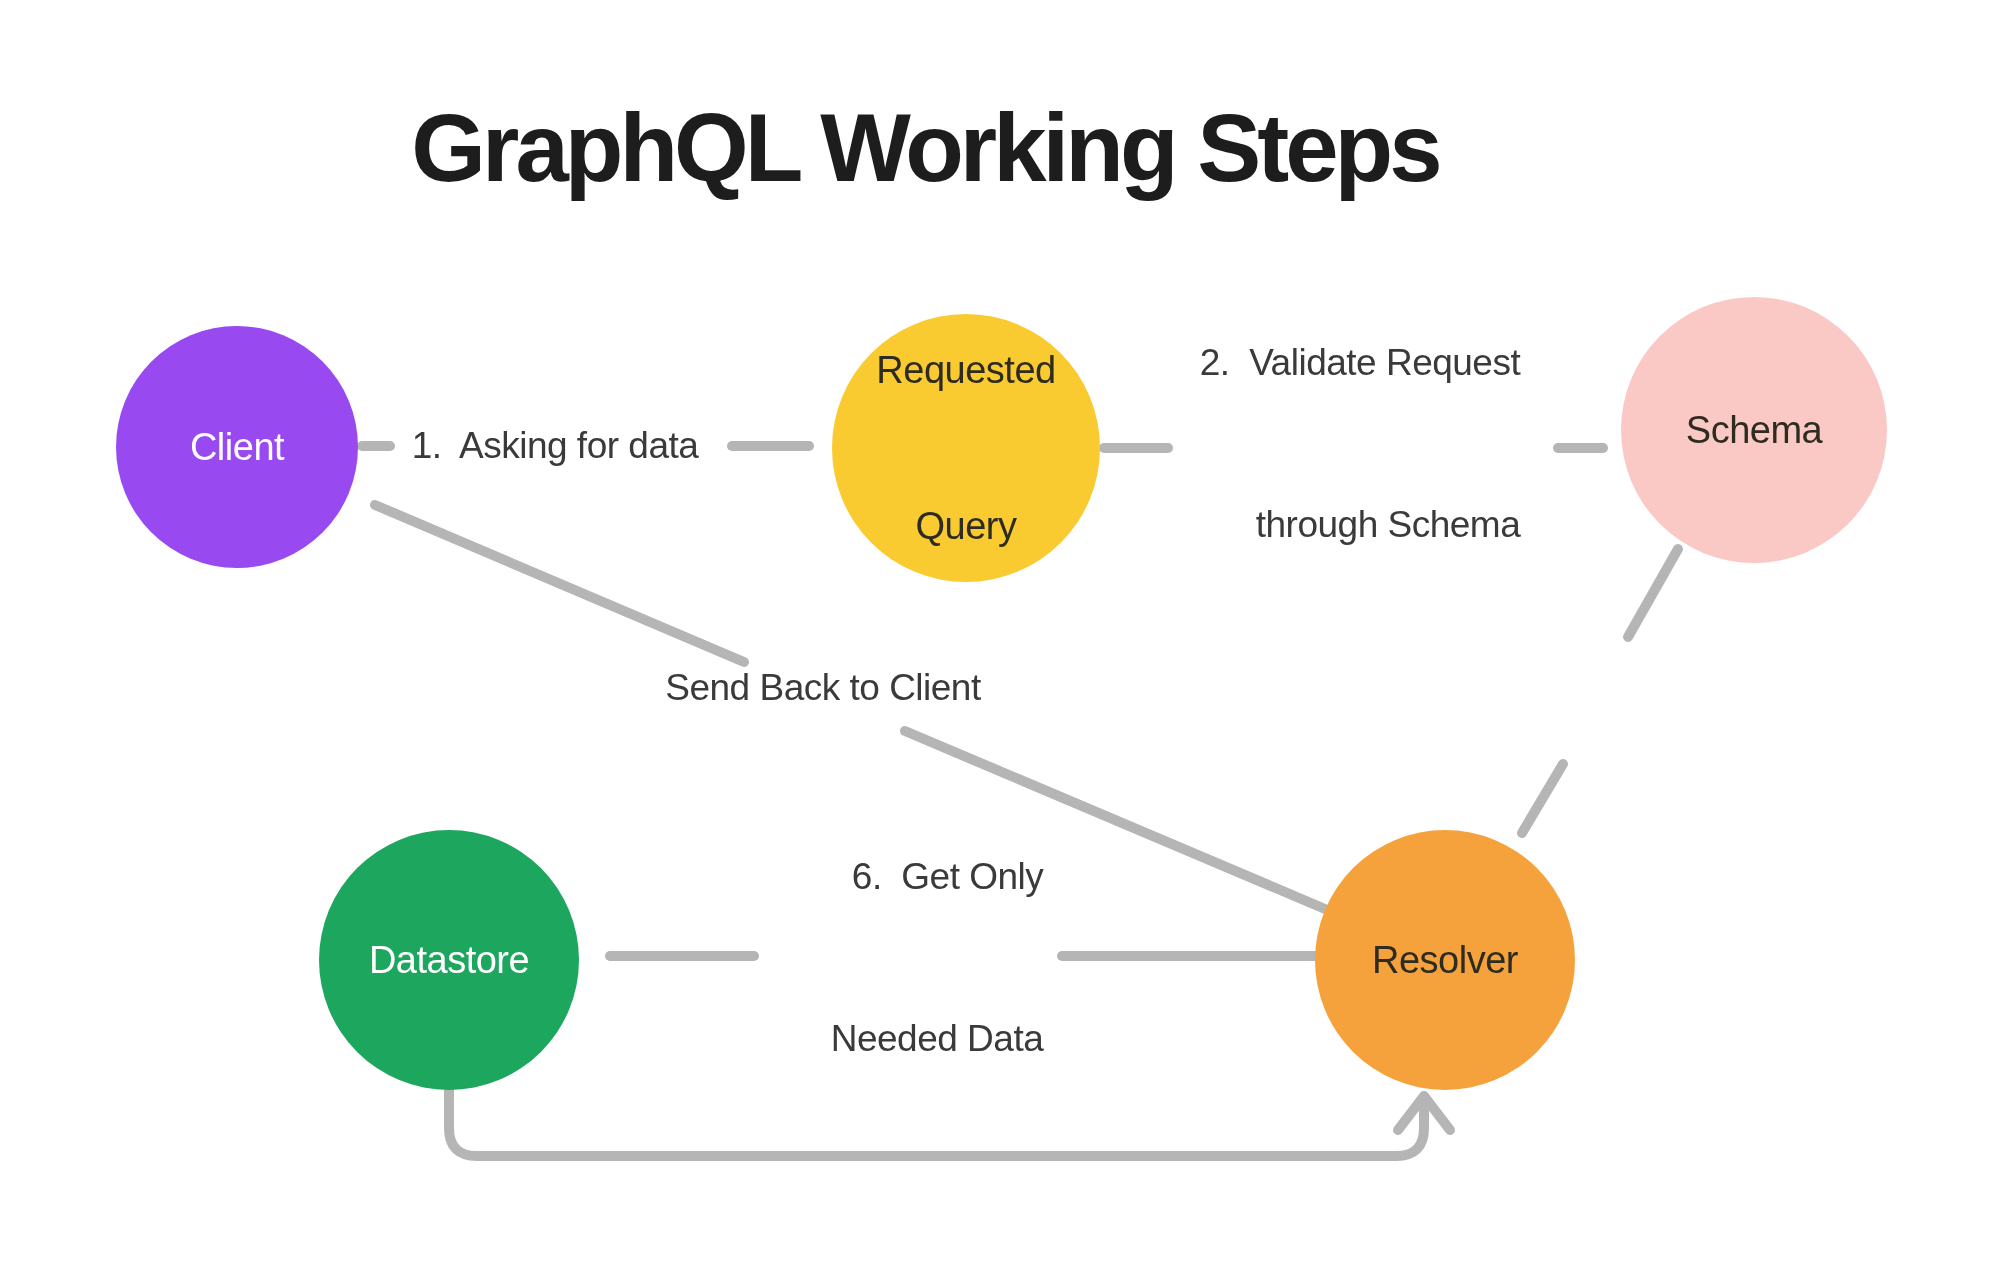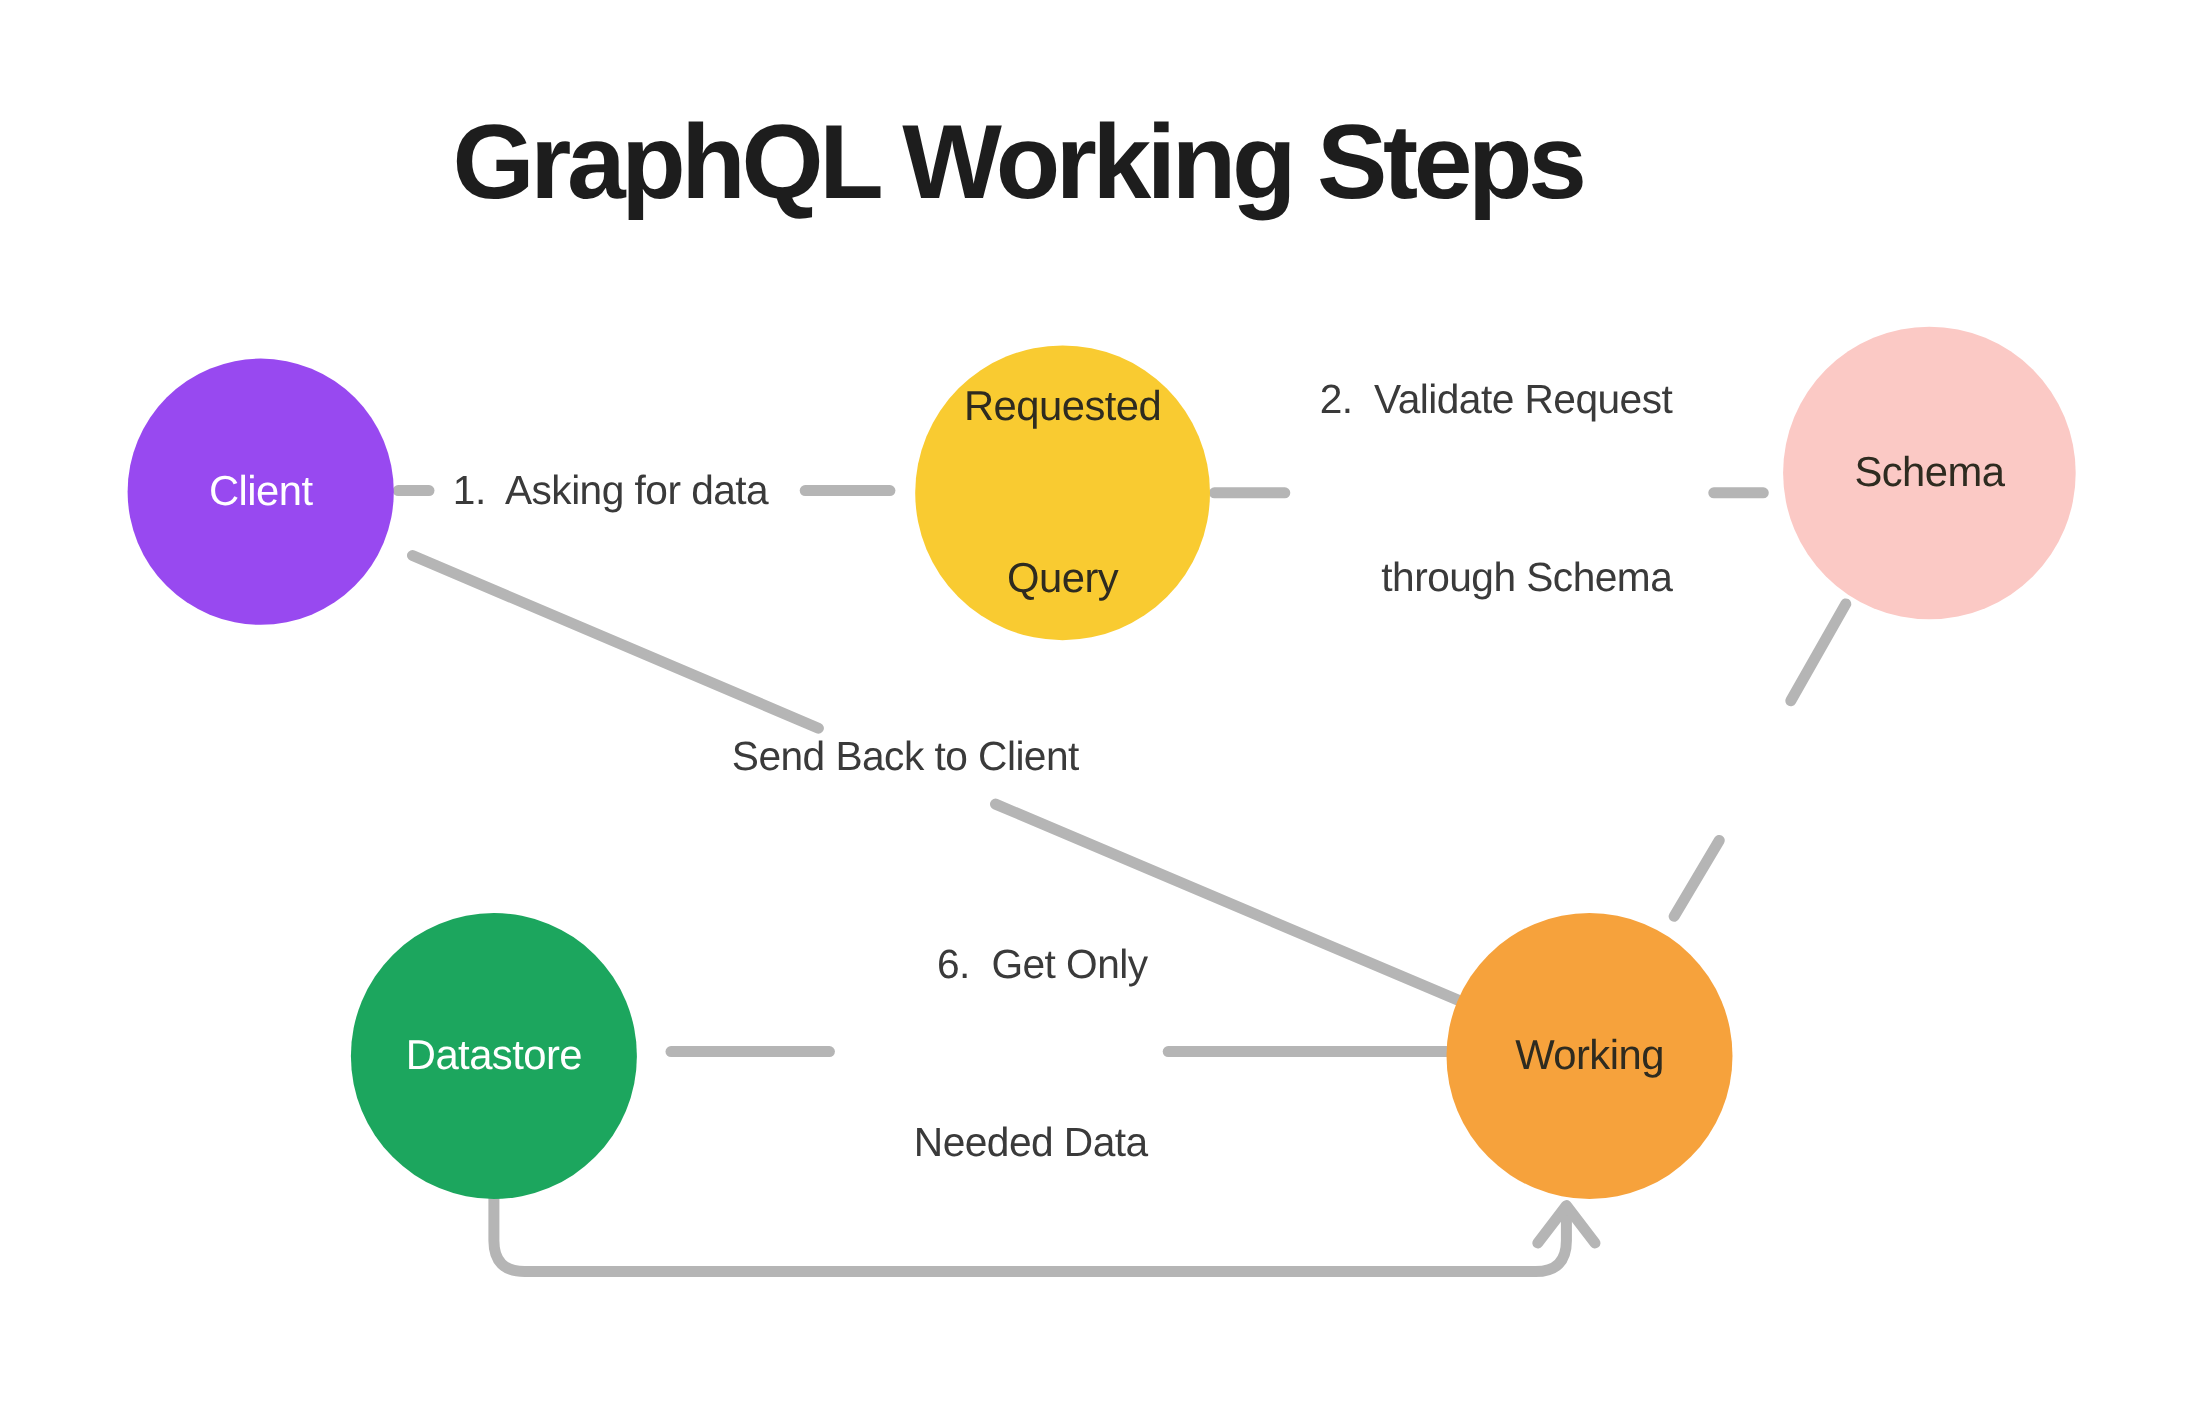--- a/index.html
+++ b/index.html
@@ -81,21 +81,21 @@
       <div>Requested</div>
       <div>Query</div>
     </span>
   </div>
 
   <div class="node node-schema dark">
     <span>Schema</span>
   </div>
 
   <div class="node node-resolver dark">
-    <span>Working</span>
+    <span>Resolver</span>
   </div>
 
   <div class="node node-datastore light">
     <span>Datastore</span>
   </div>
 
   <div class="edge-label lbl-step1">
     <div>1.  Asking for data</div>
   </div>
 

